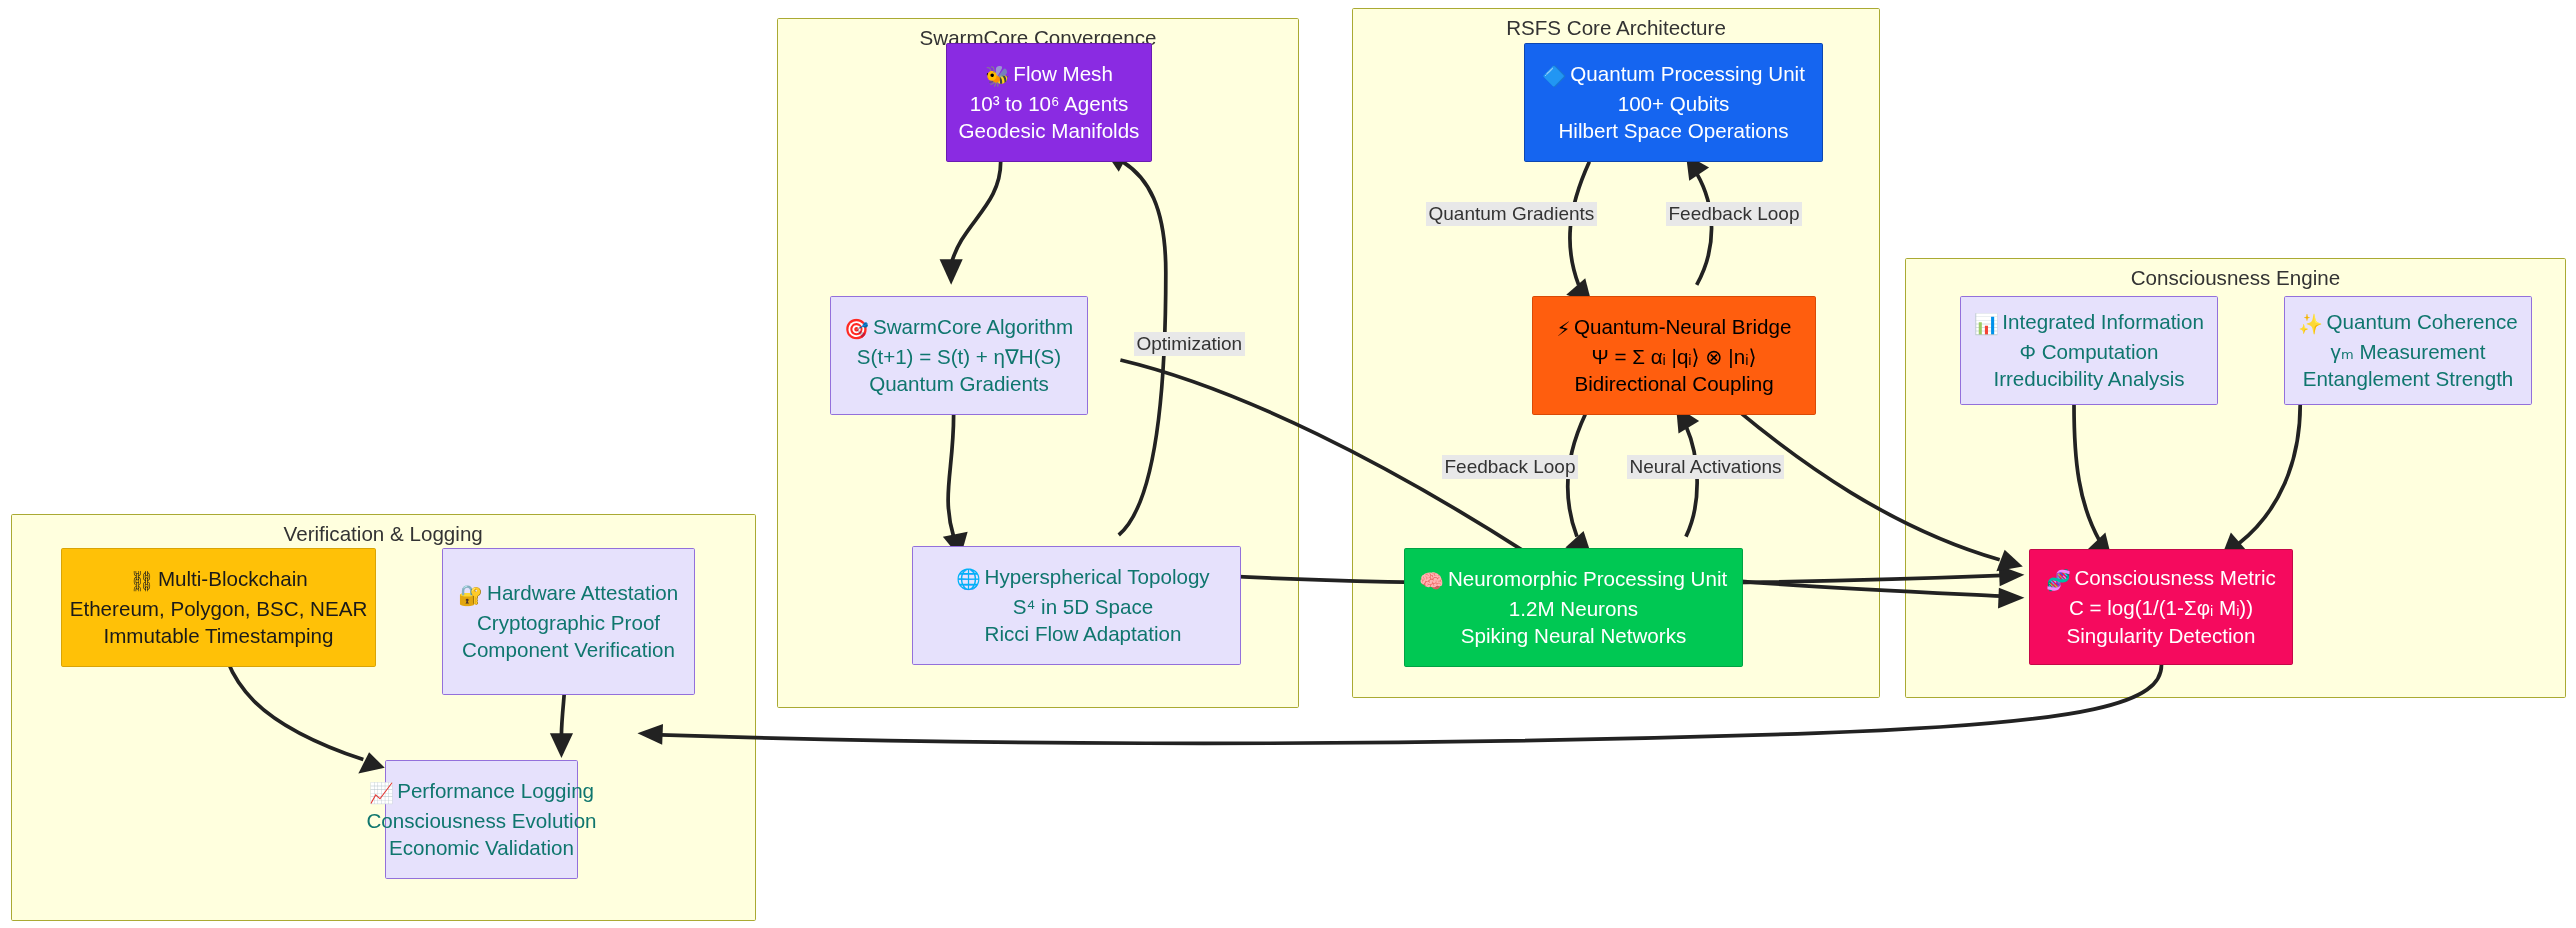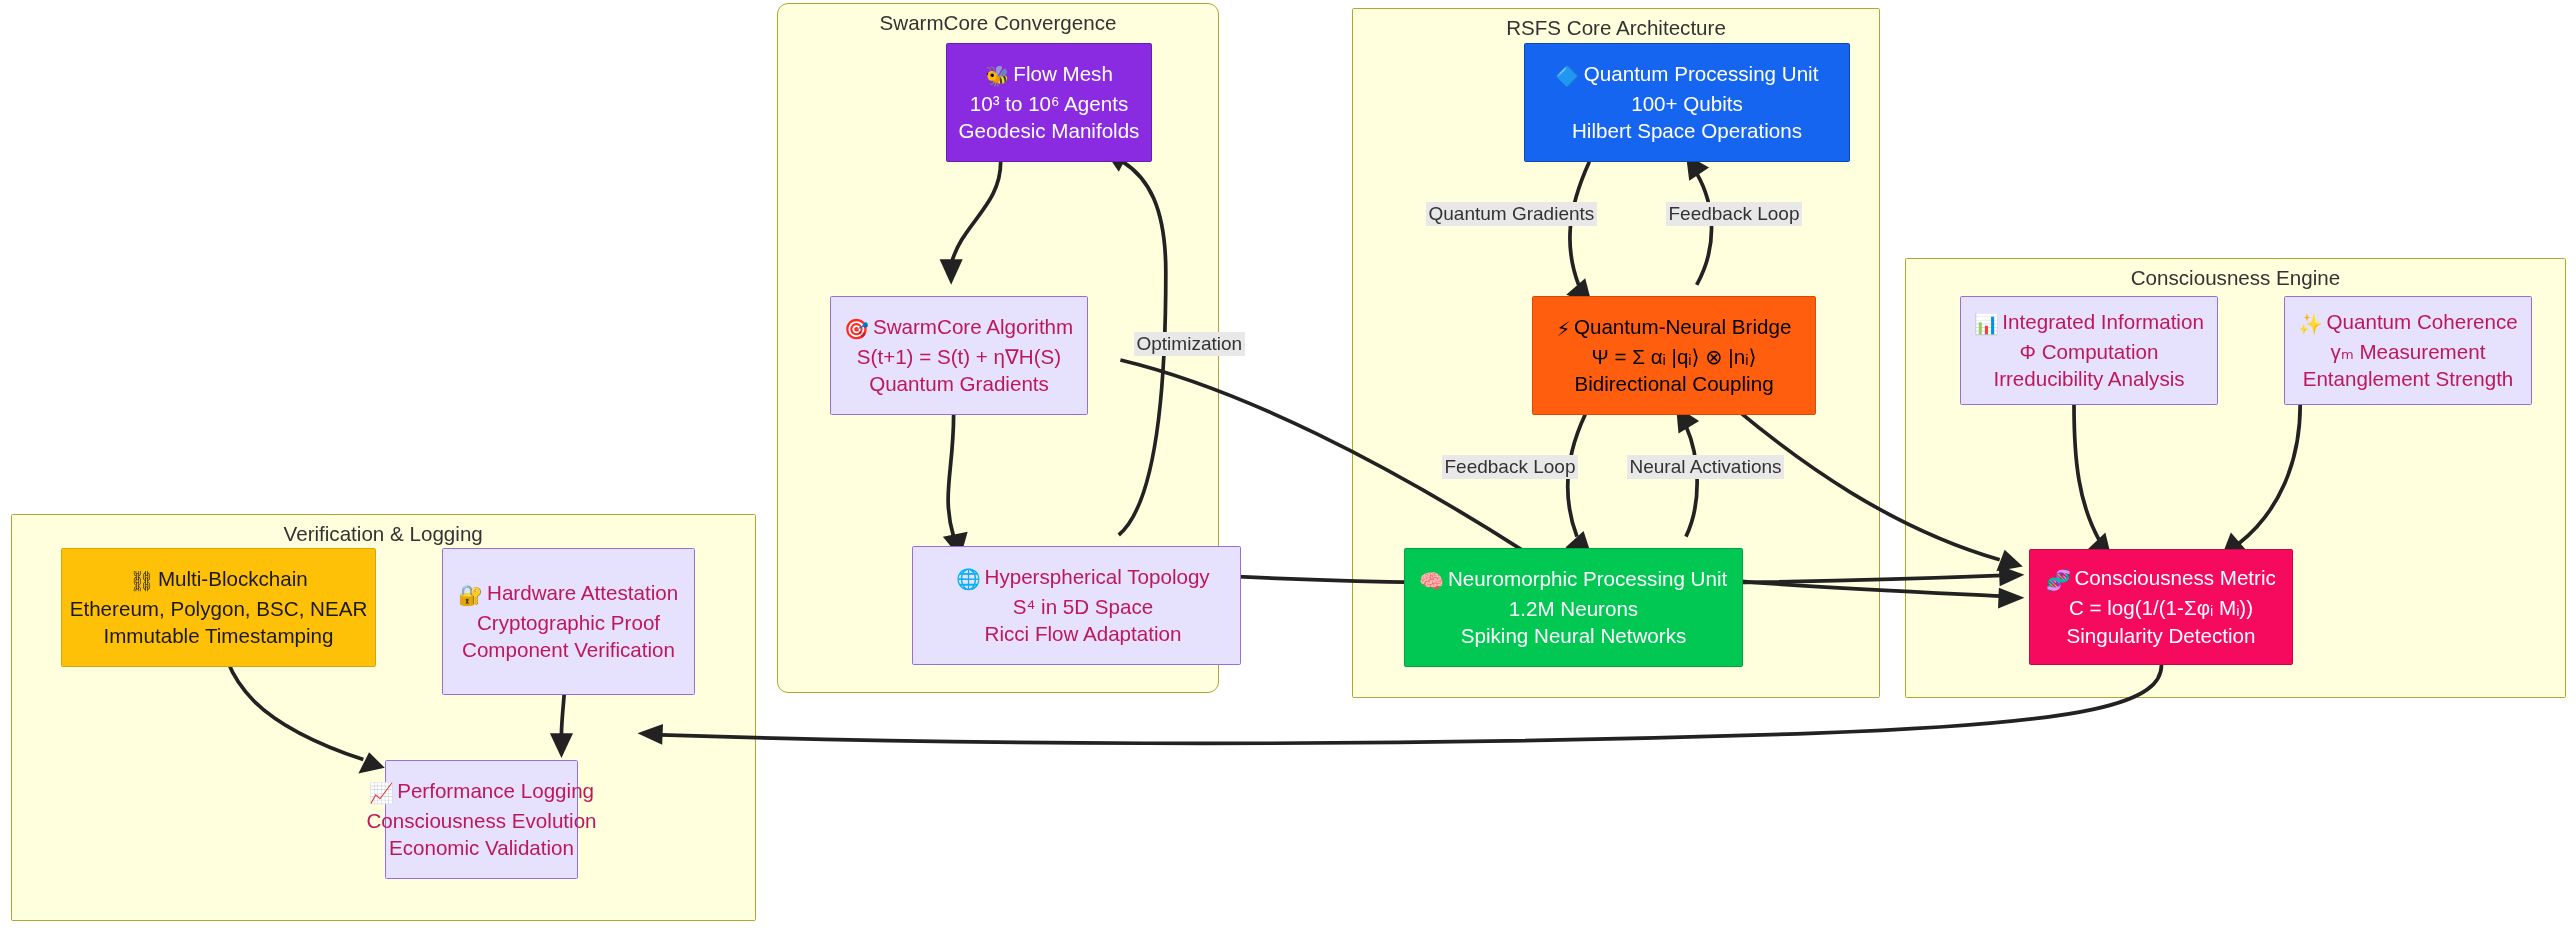--- a/index.html
+++ b/index.html
@@ -39,21 +39,21 @@
   .node .ln{
     display:block;
     line-height:1.35;
     white-space:nowrap;
     font-size:20.6px;
   }
   .node .ln.first{ }
   .ico{font-size:20px;margin-right:3.3px;vertical-align:-1.7px;font-family:"DejaVu Sans",sans-serif;}
 
   
-  .n-lav{ background:#e6e1fc; border-color:#9370db; color:#be185d; }
+  .n-lav{ background:#e6e1fc; border-color:#9370db; color:#0f766e; }
   .n-purple{ background:#8a2be2; border-color:#6a1bb2; color:#ffffff; }
   .n-blue{ background:#1565f0; border-color:#0d47b0; color:#ffffff; }
   .n-orange{ background:#ff5e0e; border-color:#d94a06; color:#000000; }
   .n-green{ background:#00c853; border-color:#00a344; color:#ffffff; }
   .n-pink{ background:#f50a5e; border-color:#c40848; color:#ffffff; }
   .n-gold{ background:#ffc107; border-color:#d9a406; color:#1a1a1a; }
 
   .edge-label{
     position:absolute;
     background:#e8e8e8;
@@ -73,21 +73,21 @@
     pointer-events:none;
   }
   svg.edges path{ fill:none; stroke:#222222; stroke-width:4.5; }
   svg.edges .arrowhead{ fill:#222222; stroke:none; }
 </style>
 </head>
 <body>
 
 <div id="stage">
 
-  <div class="subgraph" style="left:777px;top:3px;width:442px;height:690px;border-radius:11px;">
+  <div class="subgraph" style="left:777px;top:18px;width:522px;height:690px;">
     <div class="sg-title">SwarmCore Convergence</div>
   </div>
 
   <div class="subgraph" style="left:1352px;top:8.3px;width:528px;height:690px;">
     <div class="sg-title">RSFS Core Architecture</div>
   </div>
 
   <div class="subgraph" style="left:1905px;top:258px;width:661px;height:440px;">
     <div class="sg-title">Consciousness Engine</div>
   </div>
@@ -164,21 +164,21 @@
     <span class="ln">S(t+1) = S(t) + η∇H(S)</span>
     <span class="ln">Quantum Gradients</span>
   </div>
 
   <div class="node n-lav" style="left:912px;top:546px;width:329px;height:119px;padding-left:13px;">
     <span class="ln first"><span class="ico">🌐</span><span>Hyperspherical Topology</span></span>
     <span class="ln">S⁴ in 5D Space</span>
     <span class="ln">Ricci Flow Adaptation</span>
   </div>
 
-  <div class="node n-blue" style="left:1524px;top:43px;width:326px;height:119px;">
+  <div class="node n-blue" style="left:1524px;top:43px;width:299px;height:119px;">
     <span class="ln first"><span class="ico">🔷</span><span>Quantum Processing Unit</span></span>
     <span class="ln">100+ Qubits</span>
     <span class="ln">Hilbert Space Operations</span>
   </div>
 
   <div class="node n-orange" style="left:1532px;top:296px;width:284px;height:119px;">
     <span class="ln first"><span class="ico">⚡</span><span>Quantum-Neural Bridge</span></span>
     <span class="ln">Ψ = Σ αᵢ |qᵢ⟩ ⊗ |nᵢ⟩</span>
     <span class="ln">Bidirectional Coupling</span>
   </div>

